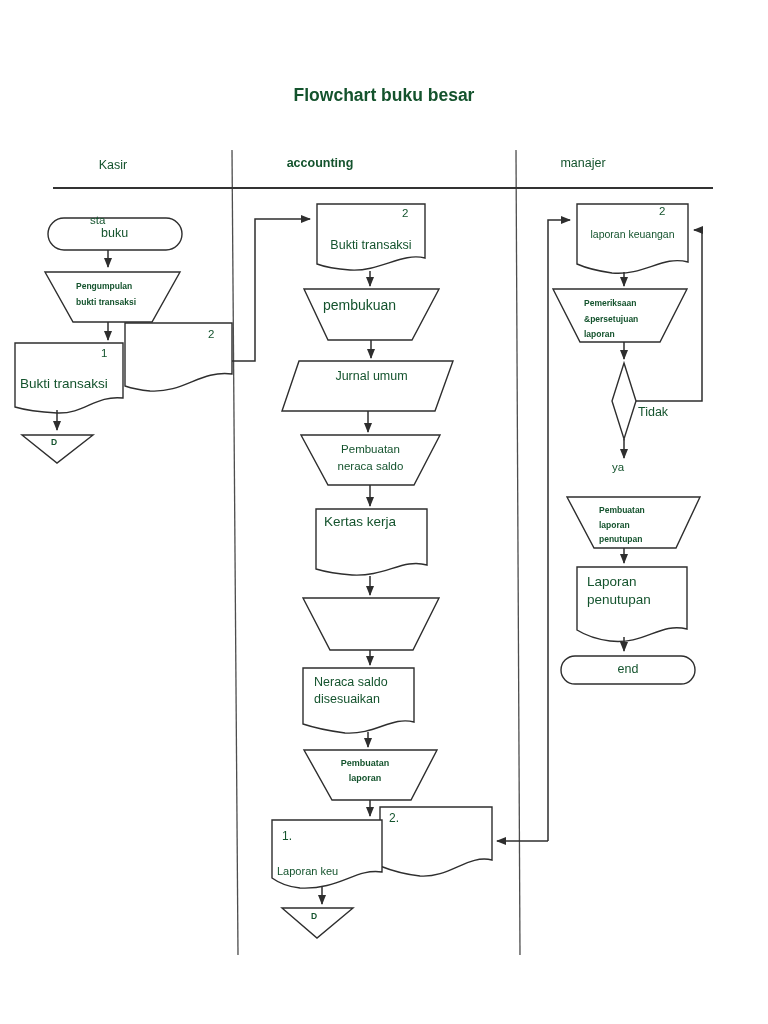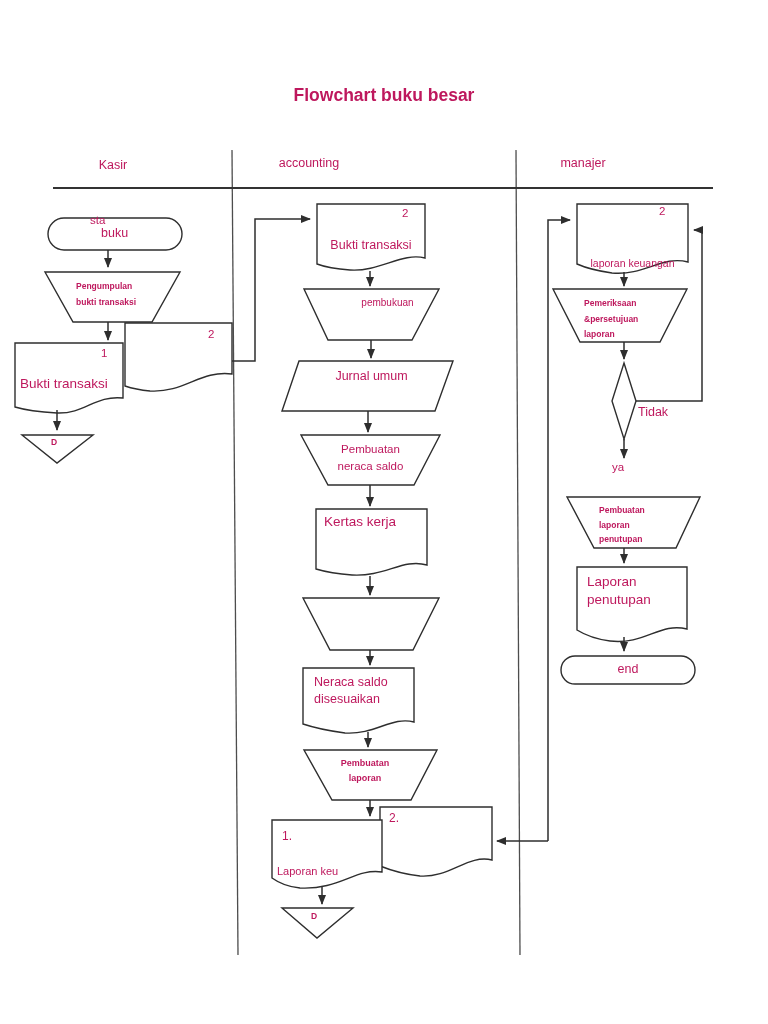--- a/index.html
+++ b/index.html
@@ -1,52 +1,52 @@
 <!DOCTYPE html>
 <html><head>
 <meta charset="utf-8">
 <style>
   html,body{margin:0;padding:0;background:#e9e9e9;}
   #page{
     position:relative;width:768px;height:1024px;background:#ffffff;
-    font-family:"Liberation Sans","DejaVu Sans",sans-serif;color:#be185d;
+    font-family:"Liberation Sans","DejaVu Sans",sans-serif;color:#14532d;
     overflow:hidden;margin:0 auto;
   }
   svg{position:absolute;left:0;top:0;}
   .lbl{position:absolute;white-space:nowrap;line-height:1.2;}
   .ml{white-space:pre-line;}
   .ctr{text-align:center;}
   .b{font-weight:bold;}
   #title{left:184px;top:85px;width:400px;font-size:17.5px;font-weight:bold;text-align:center;}
   .lane-lbl{font-size:12.5px;}
   #lane-kasir{left:63px;top:158px;width:100px;}
-  #lane-accounting{left:249px;top:156px;width:120px;}
+  #lane-accounting{left:260px;top:156px;width:120px;font-weight:bold;}
   #lane-manajer{left:523px;top:156px;width:120px;text-align:center;}
   #sta{left:90px;top:214px;font-size:11.5px;}
   #start{left:101px;top:226px;font-size:12.5px;}
   #collect{left:76px;top:278px;font-size:8.5px;line-height:1.9;}
   #k-doc2n{left:208px;top:328px;font-size:11.5px;}
   #k-doc1n{left:101px;top:347px;font-size:11.5px;}
   #k-doc1{left:20px;top:376px;font-size:13.5px;}
   #k-d{left:51px;top:437px;font-size:8.5px;}
   #a-doctn{left:402px;top:207px;font-size:11.5px;}
   #a-doct{left:317px;top:238px;width:108px;font-size:12.5px;}
-  #pembukuan{left:320px;top:297px;width:135px;font-size:10px;}
+  #pembukuan{left:292px;top:297px;width:135px;font-size:14px;}
   #jurnal{left:299px;top:369px;width:145px;font-size:12.5px;}
   #neraca{left:301px;top:441px;width:139px;font-size:11.5px;line-height:1.5;}
   #kertas{left:324px;top:514px;font-size:13.5px;}
   #analisis{left:303px;top:605px;width:136px;font-size:9px;line-height:1.6;}
   #nsd{left:314px;top:674px;font-size:12.5px;line-height:1.38;}
   #plaporan{left:304px;top:756px;width:122px;font-size:9px;line-height:1.65;}
   #a-doc2n{left:389px;top:811px;font-size:12px;}
   #a-doc1n{left:282px;top:829px;font-size:12px;}
   #a-doc1{left:277px;top:857px;font-size:11px;margin-top:8px;}
   #a-d{left:311px;top:911px;font-size:8.5px;}
   #m-docn{left:659px;top:205px;font-size:11.5px;}
-  #m-doc{left:577px;top:228px;width:111px;font-size:10.5px;margin-top:29px;}
+  #m-doc{left:577px;top:228px;width:111px;font-size:10.5px;}
   #pemeriksaan{left:584px;top:296px;font-size:8.5px;line-height:1.85;}
   #tidak{left:638px;top:405px;font-size:12.5px;}
   #ya{left:612px;top:461px;font-size:11.5px;}
   #plp{left:599px;top:503px;font-size:8.5px;line-height:1.72;}
   #lp{left:587px;top:573px;font-size:13.5px;line-height:1.35;}
   #end{left:561px;top:662px;width:134px;font-size:12.5px;}
   .shape{fill:#ffffff;stroke:#2e2e2e;stroke-width:1.4;}
   .edge{fill:none;stroke:#2e2e2e;stroke-width:1.5;}
   .sep{stroke:#4d4d4d;stroke-width:1.3;fill:none;}
   .rule{stroke:#333333;stroke-width:1.8;fill:none;}

